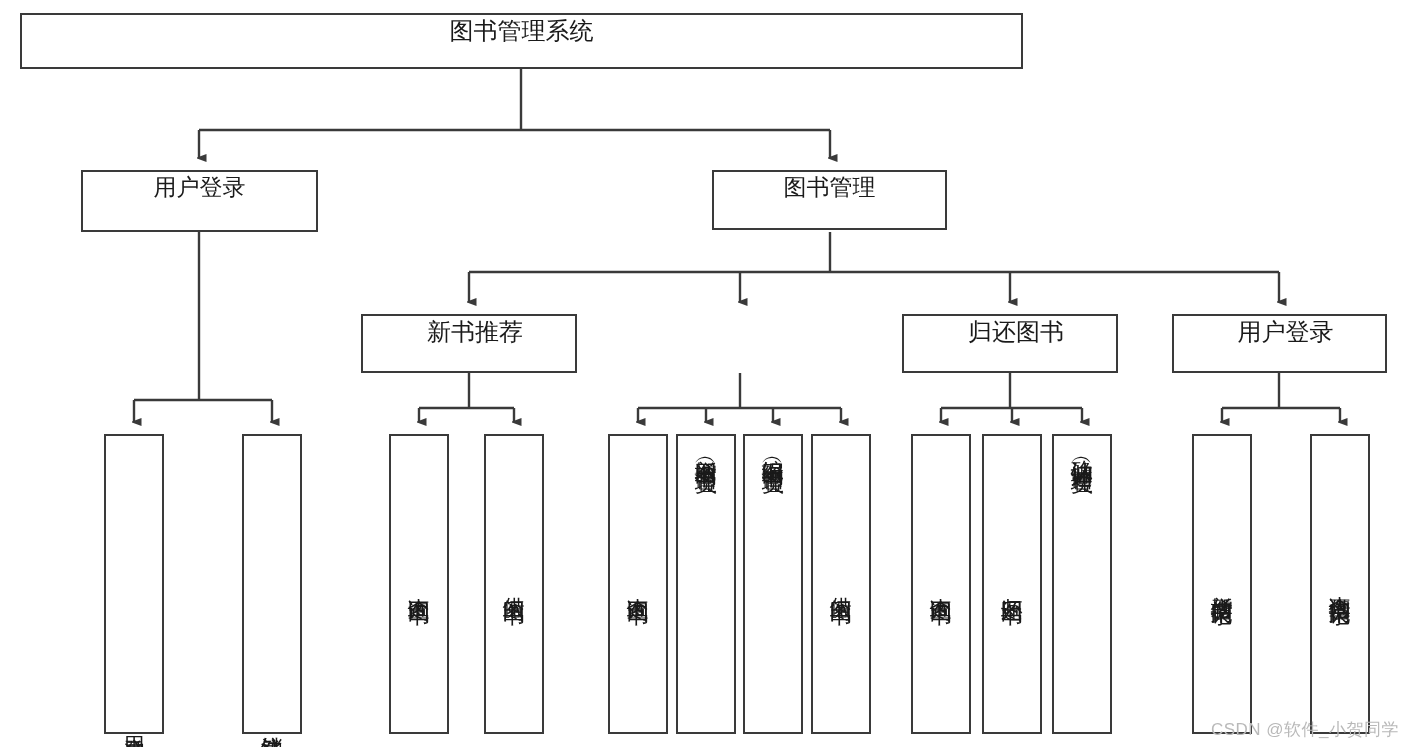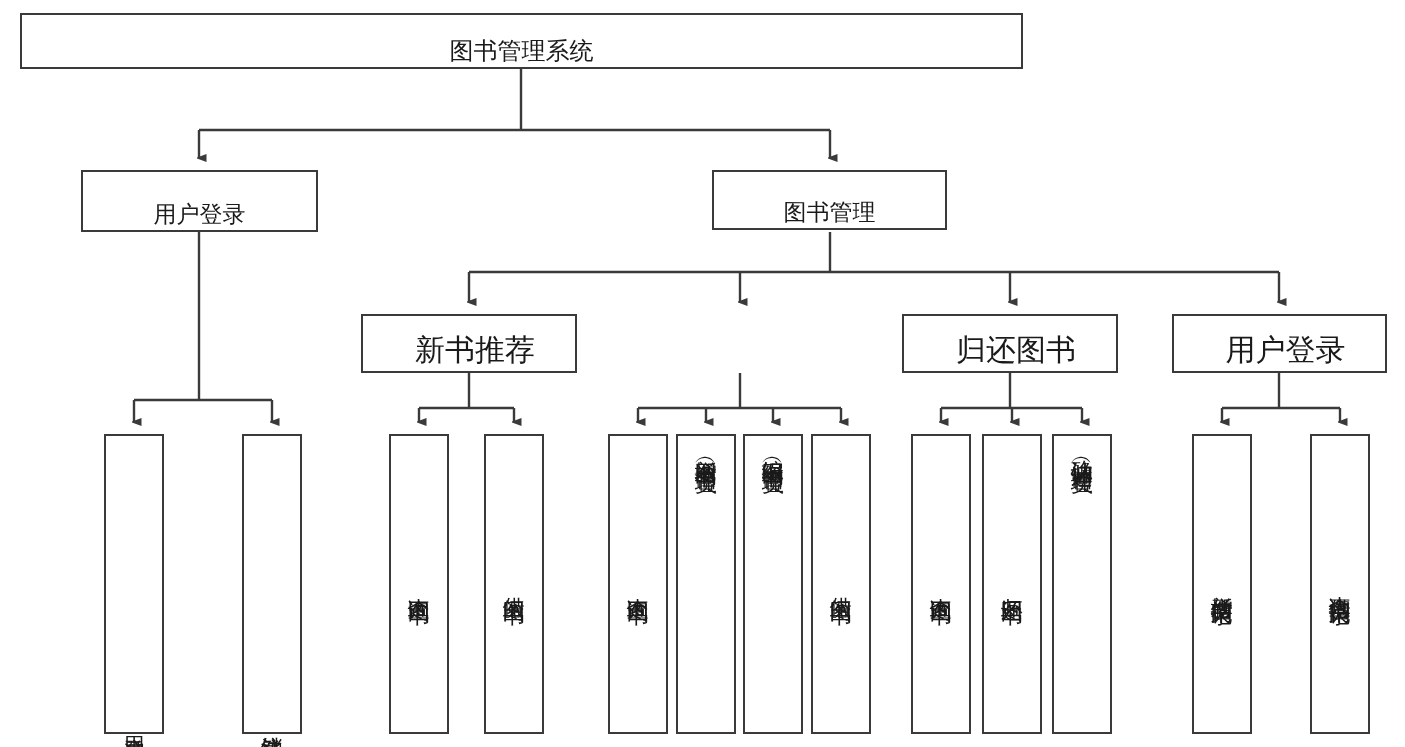--- a/index.html
+++ b/index.html
@@ -14,27 +14,27 @@
   #diagram-root{position:absolute;left:0;top:0;width:1405px;height:747px;}
   #edge-layer{position:absolute;left:0;top:0;width:1405px;height:747px;pointer-events:none;}
 
   .node{
     position:absolute;
     box-sizing:border-box;
     background:#ffffff;
     border:2px solid #3a3a3a;
     color:#1a1a1a;
     display:flex;
-    align-items:flex-end;
+    align-items:flex-start;
     justify-content:center;
     text-align:center;
   }
   .node.lvl0{font-size:24px;}
   .node.lvl1{font-size:23px;}
-  .node.lvl2{font-size:30px;padding-left:12px;}
+  .node.lvl2{font-size:24px;padding-left:12px;}
 
   .node.leaf{
     font-size:22px;
     line-height:1.06;
     padding:6px 2px;
   }
   .node.leaf .vtext{
     writing-mode:vertical-rl;
     text-orientation:upright;
     letter-spacing:2px;
@@ -169,13 +169,14 @@
     <span class="vtext">确认归还（管理员）</span>
   </div>
 
   <div class="node leaf align-center" style="left:1192px;top:434px;width:60px;height:300px;">
     <span class="vtext">新增借阅记录</span>
   </div>
   <div class="node leaf align-center" style="left:1310px;top:434px;width:60px;height:300px;">
     <span class="vtext">查询借阅记录</span>
   </div>
 
+  <div class="watermark">CSDN @软件_小贺同学</div>
 </div>
 
 </body></html>

